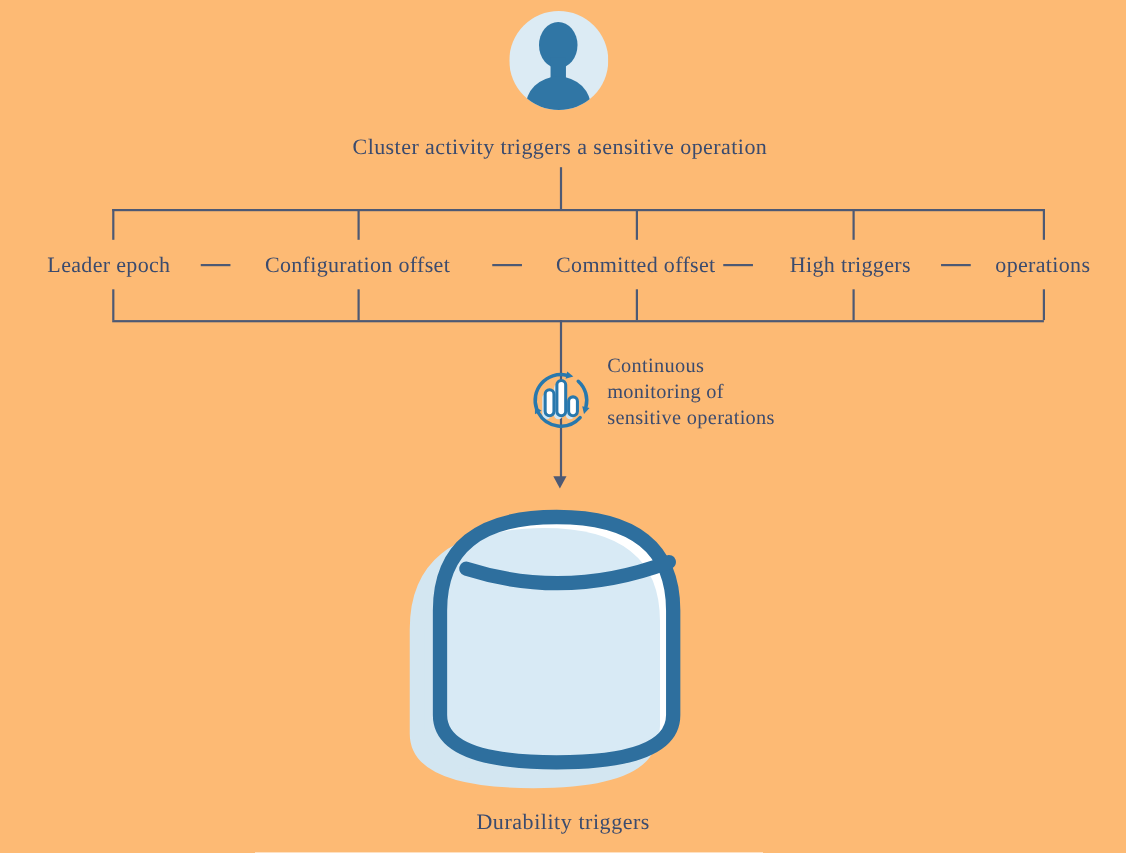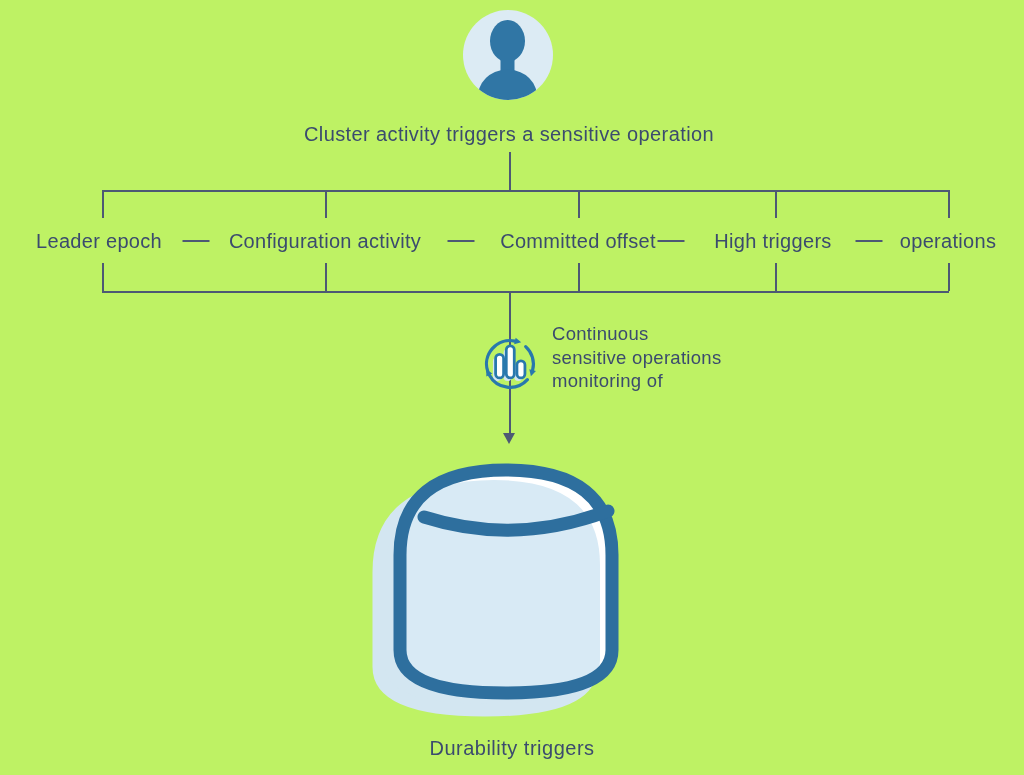--- a/index.html
+++ b/index.html
@@ -7,22 +7,22 @@
     --c-line:#4d5974;
     --c-icon:#2878ad;
     --c-person:#3076a5;
     --c-fill:#d8eaf5;
     --c-shadow:#d3e6f1;
     --c-cyl:#2e6f9e;
     --c-avbg:#dcebf4;
   }
   html,body{margin:0;padding:0;background:#fff;}
   .canvas{
-    position:relative;width:1024px;height:775px;background:#bef264;
-    font-family:Liberation Sans, sans-serif;
+    position:relative;width:1024px;height:775px;background:#fdba74;
+    font-family:Liberation Serif, serif;
     color:var(--c-text);overflow:hidden;
   }
   .title{
     position:absolute;left:0;right:6px;top:123px;text-align:center;
     font-size:20px;font-weight:500;letter-spacing:.4px;color:var(--c-text);
   }
   .hline{position:absolute;height:1.5px;background:var(--c-line);}
   .vline{position:absolute;width:1.5px;background:var(--c-line);}
   .tick{position:absolute;width:1.5px;height:28px;background:var(--c-line);}
   .branch-label{
@@ -78,21 +78,21 @@
     <div class="tick" style="left:775px;top:190px"></div>
     <div class="tick" style="left:948px;top:190px"></div>
 
     <div class="tick" style="left:102px;top:263px"></div>
     <div class="tick" style="left:325px;top:263px"></div>
     <div class="tick" style="left:578px;top:263px"></div>
     <div class="tick" style="left:775px;top:263px"></div>
     <div class="tick" style="left:948px;top:263px"></div>
 
     <span class="branch-label" style="left:99px">Leader epoch</span>
-    <span class="branch-label" style="left:325px">Configuration activity</span>
+    <span class="branch-label" style="left:325px">Configuration offset</span>
     <span class="branch-label" style="left:578px">Committed offset</span>
     <span class="branch-label" style="left:773px">High triggers</span>
     <span class="branch-label" style="left:948px">operations</span>
 
     <div class="dash" style="left:196px"></div>
     <div class="dash" style="left:461px"></div>
     <div class="dash" style="left:671px"></div>
     <div class="dash" style="left:869px"></div>
   </div>
 
@@ -120,22 +120,22 @@
 
     <g fill="#ffffff" style="stroke:var(--c-icon)" stroke-width="2.6">
       <rect x="16.5" y="21" width="7.5" height="22" rx="3.7"></rect>
       <rect x="26.5" y="13" width="7.5" height="30" rx="3.7"></rect>
       <rect x="36.5" y="27" width="7.5" height="16" rx="3.7"></rect>
     </g>
   </svg>
 
   <div class="monitor-caption">
     <div>Continuous</div>
+    <div>monitoring of</div>
     <div>sensitive operations</div>
-    <div>monitoring of</div>
   </div>
 
   <svg class="abs" style="left:365px;top:450px" width="290" height="285" viewBox="0 0 290 285" aria-label="database">
     <defs>
       <clipPath id="cylclip">
         <path d="M 35 105 Q 35 20 141 20 Q 247 20 247 105 L 247 200 Q 247 243 141 243 Q 35 243 35 200 Z"></path>
       </clipPath>
     </defs>
 
     <path d="M 35 105 Q 35 20 141 20 Q 247 20 247 105 L 247 200 Q 247 243 141 243 Q 35 243 35 200 Z" transform="translate(-21,17)" style="fill:var(--c-shadow);stroke:var(--c-shadow)" stroke-width="13"></path>

